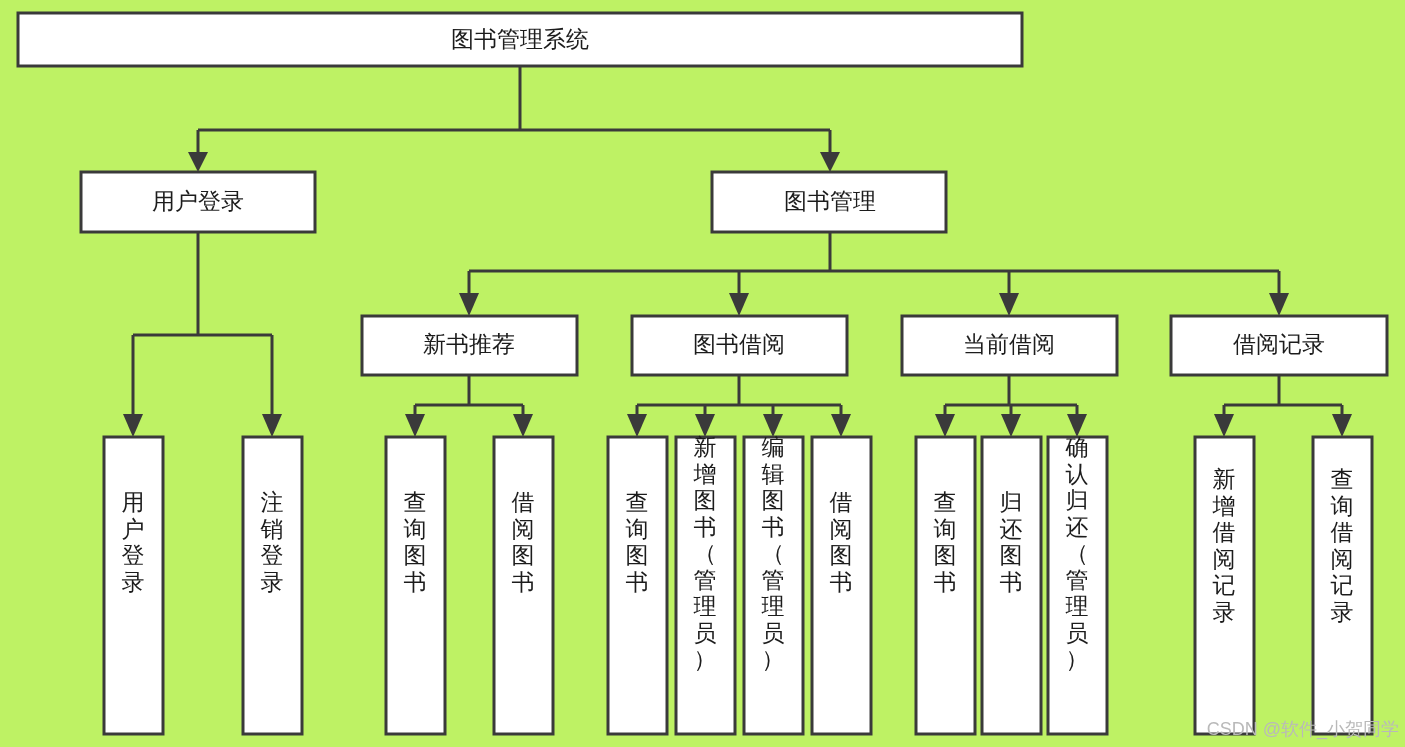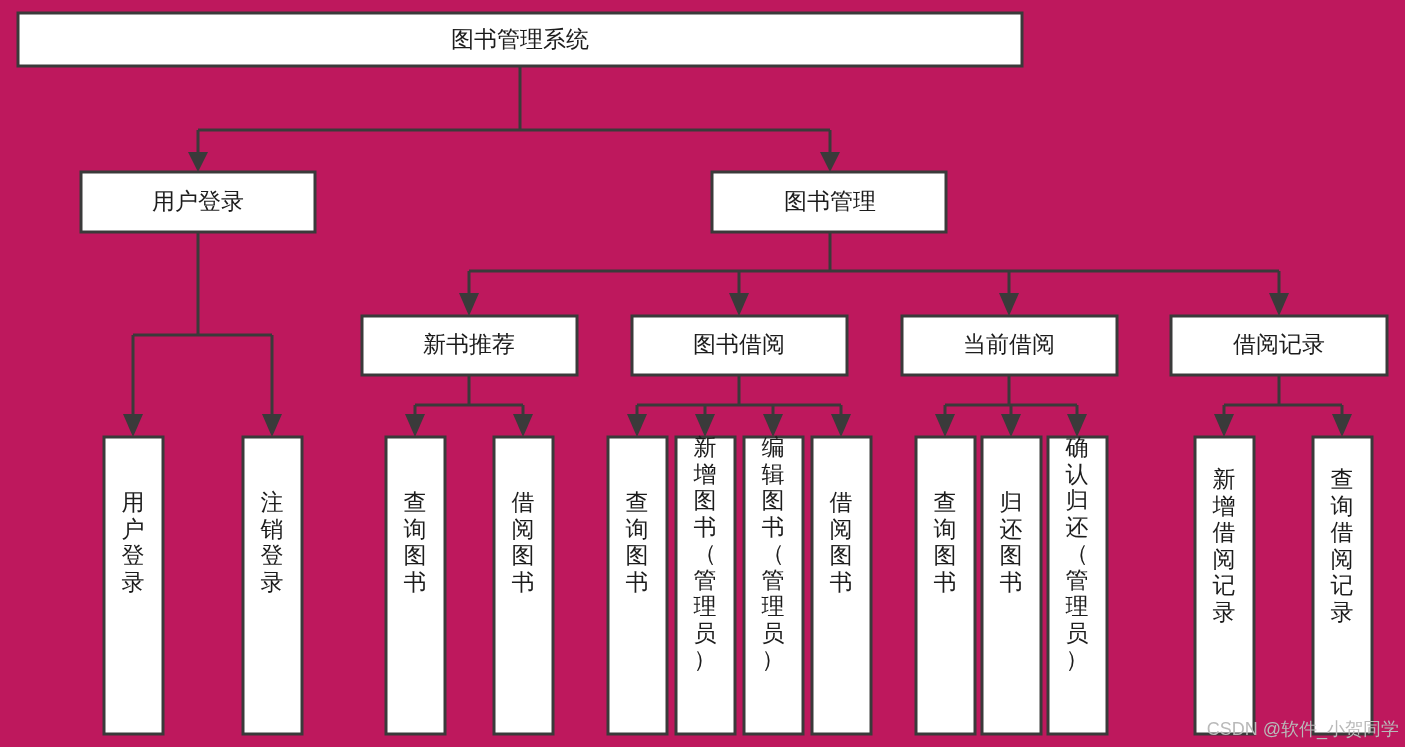--- a/index.html
+++ b/index.html
@@ -8,21 +8,21 @@
     padding: 0;
     background: #ffffff;
   }
   body {
     font-family: "Liberation Sans", "DejaVu Sans", sans-serif;
   }
   #diagram-root {
     position: relative;
     width: 1405px;
     height: 747px;
-    background: #be185d;
+    background: #bef264;
     overflow: hidden;
   }
   svg.diagram-canvas {
     position: absolute;
     top: 0;
     left: 0;
     width: 1405px;
     height: 747px;
     display: block;
   }

